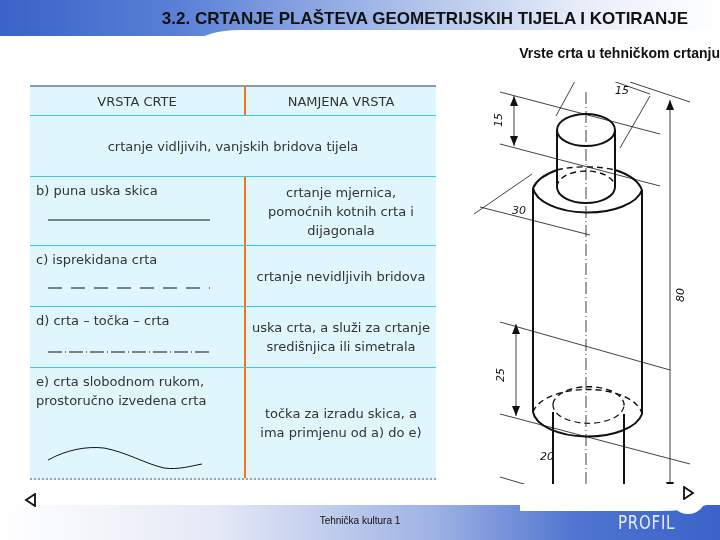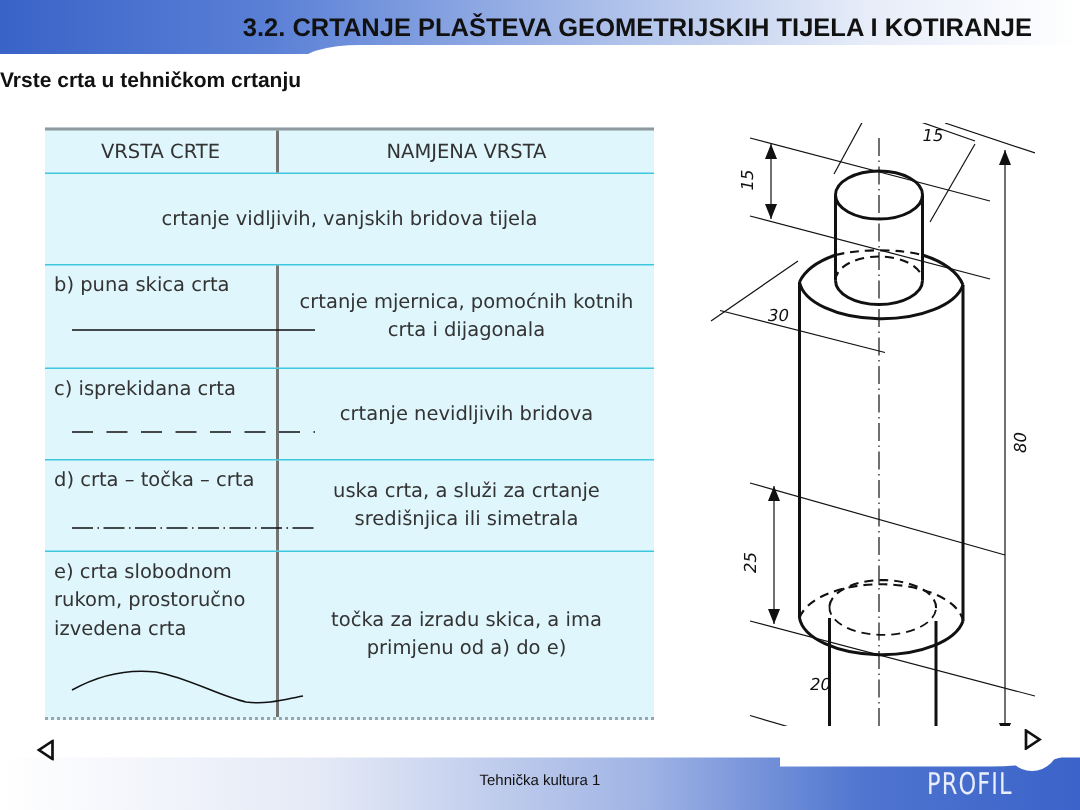--- a/index.html
+++ b/index.html
@@ -2,26 +2,26 @@
 <html><head>
 <meta charset="utf-8">
 <style>
   html, body { margin:0; padding:0; }
   body { width:720px; height:540px; position:relative; overflow:hidden; background:#ffffff; font-family:"Liberation Sans", sans-serif; }
   .header-band { position:absolute; left:0; top:0; width:720px; height:36px;
     background:linear-gradient(90deg,#3a63c8 0%,#5a80d6 25%,#a9bde9 55%,#e6ecf8 80%,#ffffff 100%); }
   .header-curve { position:absolute; left:200px; top:30px; width:520px; height:12px; background:#fff; border-top-left-radius:40px 12px; }
   .title { position:absolute; left:0; top:9px; width:720px; text-align:right; padding-right:32px; box-sizing:border-box;
     font-weight:bold; font-size:17px; color:#111; letter-spacing:0px; white-space:nowrap;padding-left:14px; }
-  .subtitle { position:absolute; left:0; top:45px; width:720px; text-align:left; font-weight:bold; font-size:14px; color:#111; }
+  .subtitle { position:absolute; left:0; top:45px; width:720px; text-align:right; font-weight:bold; font-size:14px; color:#111; }
 
   .table { position:absolute; left:30px; top:85px; width:406px; background:#dff6fc; border-top:2px solid #8e9aa0; }
   .tbl-row { display:flex; border-bottom:1px solid #3ec8e0; }
   .tbl-row.last { border-bottom:2px dotted #9aa6ac; }
-  .cell-l { width:156px; border-right:2px solid #737373; padding:4px 6px 4px 6px; box-sizing:border-box; position:relative; }
+  .cell-l { width:216px; border-right:2px solid #f97316; padding:4px 6px 4px 6px; box-sizing:border-box; position:relative; }
   .cell-r { flex:1; display:flex; align-items:center; justify-content:center; text-align:center; padding:2px 6px; box-sizing:border-box; }
   .txt { font-family:"DejaVu Sans", sans-serif; font-size:13px; color:#333; line-height:19px; }
   .hdr .cell-l, .hdr .cell-r { justify-content:center; text-align:center; display:flex; align-items:center; height:28px; padding:0; }
   .sample { position:absolute; left:18px; width:162px; }
 
   .drawing { position:absolute; left:460px; top:82px; width:230px; height:402px; }
 
   .footer-band { position:absolute; left:0; top:505px; width:720px; height:35px;
     background:linear-gradient(90deg,#ffffff 0%,#e4e9f6 30%,#9fb3e4 60%,#4f75d0 80%,#3b63c9 100%); }
   .footer-curve { position:absolute; left:520px; top:495px; width:200px; height:16px; background:#fff; border-bottom-right-radius:60px 16px; }
@@ -43,21 +43,21 @@
     <div class="cell-l txt">VRSTA CRTE</div>
     <div class="cell-r txt">NAMJENA VRSTA</div>
   </div>
 
   <div class="tbl-row" style="height:60px;">
     <div class="cell-r txt">crtanje vidljivih, vanjskih bridova tijela</div>
   </div>
 
   <div class="tbl-row" style="height:68px;">
     <div class="cell-l">
-      <div class="txt">b) puna skica crta</div>
+      <div class="txt">b) puna uska skica</div>
       <svg class="sample" style="top:40px;" width="162" height="6">
           <line x1="0" y1="3" x2="162" y2="3" stroke="#111" stroke-width="1"></line>
         </svg>
     </div>
     <div class="cell-r txt">crtanje mjernica, pomoćnih kotnih crta i dijagonala</div>
   </div>
 
   <div class="tbl-row" style="height:60px;">
     <div class="cell-l">
       <div class="txt">c) isprekidana crta</div>

